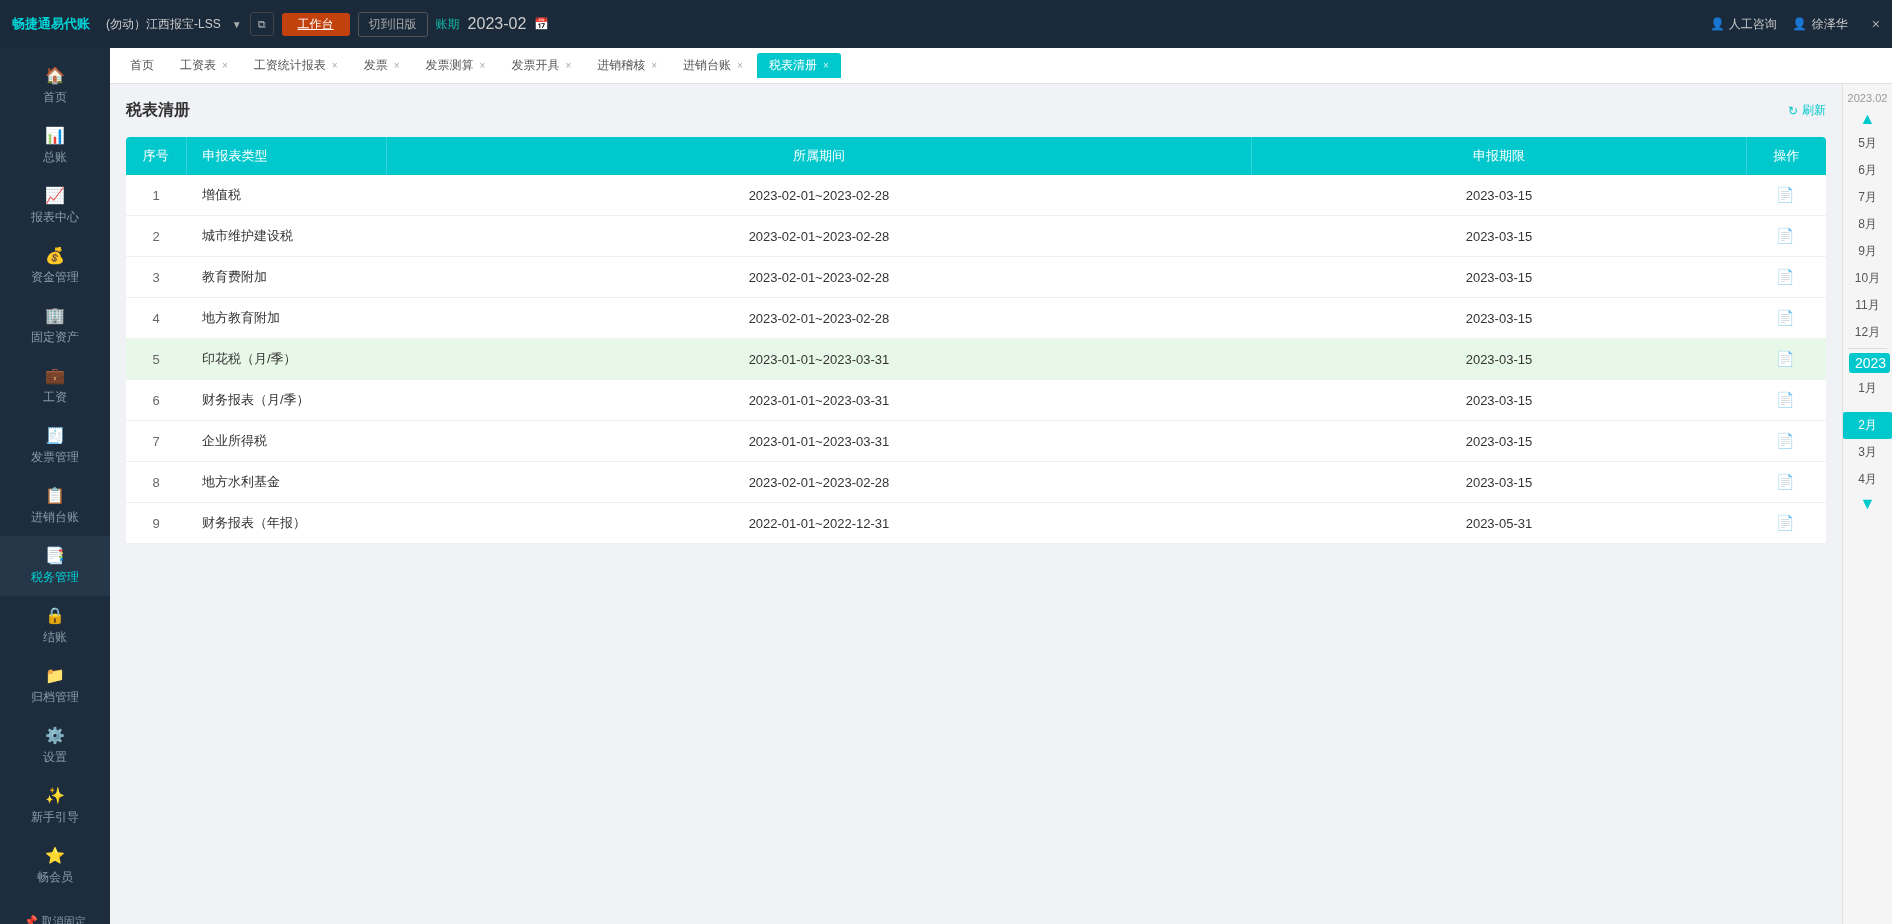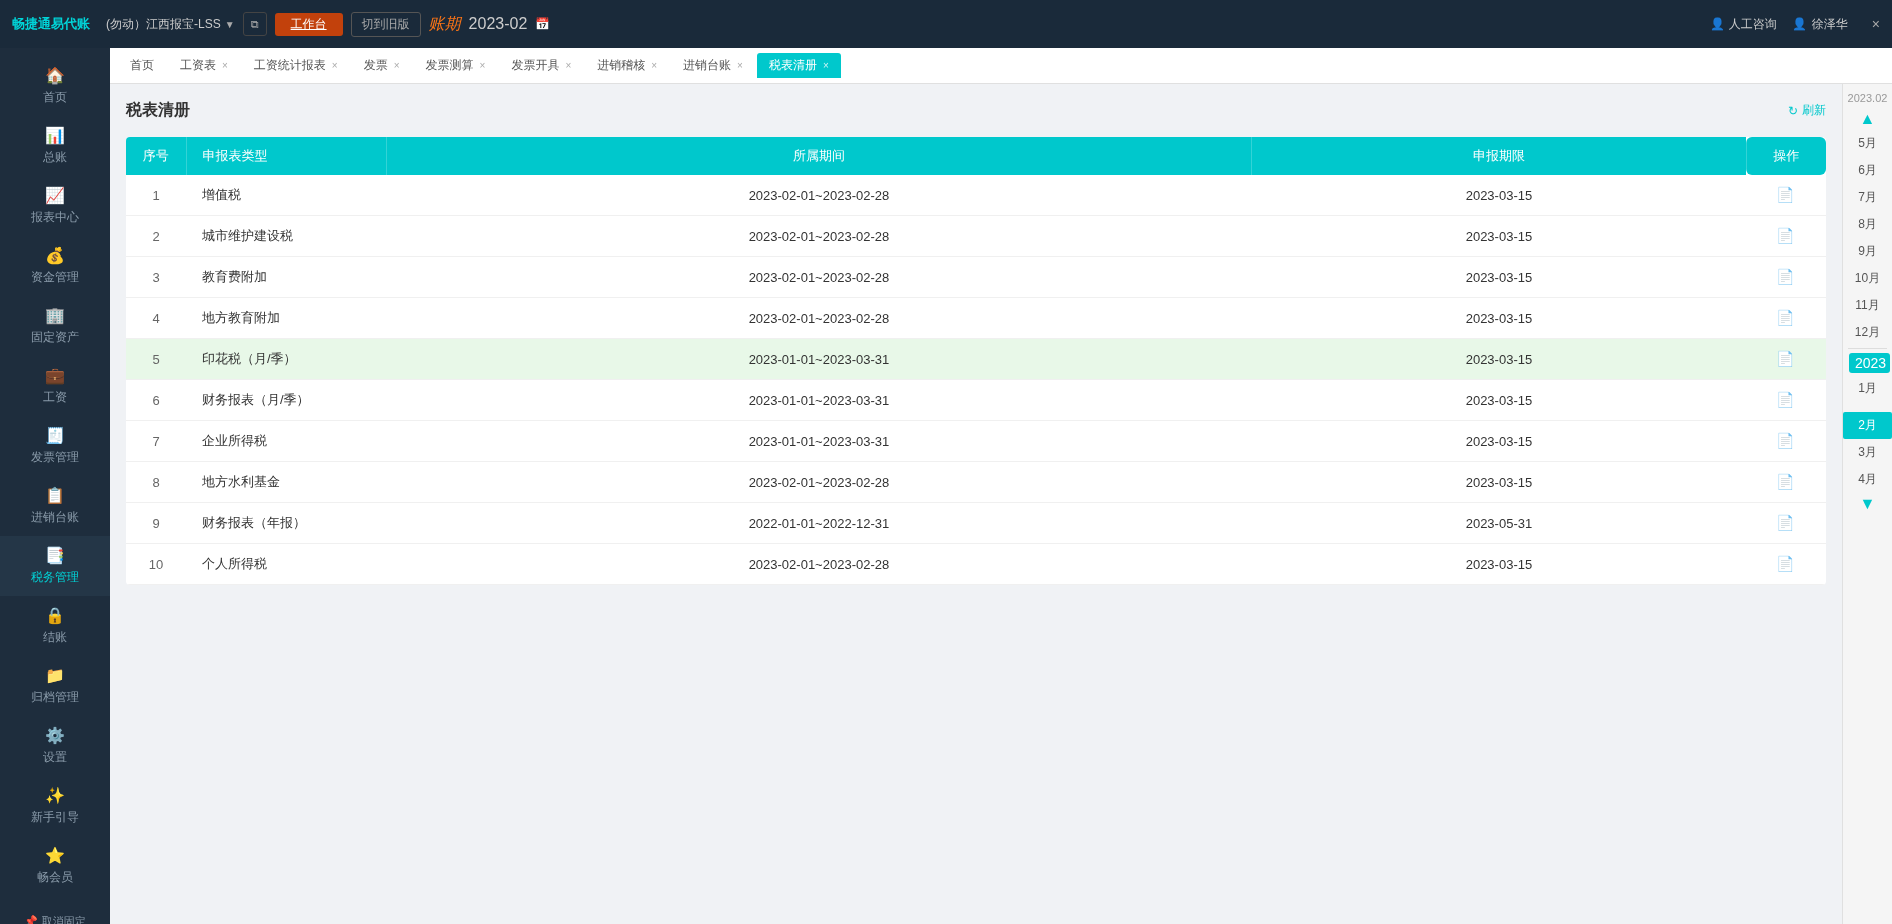--- a/index.html
+++ b/index.html
@@ -1,21 +1,21 @@
 <!DOCTYPE html>
 <html><head>
   <meta charset="utf-8">
   <style>
     * { margin: 0; padding: 0; box-sizing: border-box; }
     body { font-family: 'Microsoft YaHei', sans-serif; font-size: 13px; background: #f0f2f5; color: #333; display: flex; flex-direction: column; height: 924px; overflow: hidden; }
 
     
     .top-bar { height: 48px; background: #1a2a3a; display: flex; align-items: center; padding: 0 12px; gap: 8px; flex-shrink: 0; }
     .top-bar-logo { color: #00d4d8; font-size: 13px; font-weight: bold; margin-right: 8px; }
-    .top-bar-company { color: #ccc; font-size: 12px; display: flex; align-items: center; gap: 4px; }
+    .top-bar-company { color: #ccc; font-size: 12px; display: flex; align-items: center; gap: 11px; }
     .top-bar-company .dropdown-arrow { color: #aaa; font-size: 10px; }
     .top-bar-icon { width: 24px; height: 24px; border: 1px solid #444; border-radius: 3px; display: flex; align-items: center; justify-content: center; color: #aaa; font-size: 11px; cursor: pointer; }
     .top-bar-btn { background: #c2410c; color: white; border: none; border-radius: 3px; padding: 3px 16px; font-size: 12px; cursor: pointer; text-decoration: underline; }
     .top-bar-btn-outline { background: transparent; color: #aaa; border: 1px solid #555; border-radius: 3px; padding: 3px 10px; font-size: 12px; cursor: pointer; }
     .top-bar-right { margin-left: auto; display: flex; align-items: center; gap: 16px; color: #ccc; font-size: 12px; }
     .top-bar-right .user { display: flex; align-items: center; gap: 4px; }
     .top-bar-close { color: #aaa; font-size: 14px; cursor: pointer; margin-left: 8px; }
 
     
     .layout { display: flex; flex: 1; overflow: hidden; }
@@ -73,21 +73,21 @@
 
 <div class="top-bar">
   <span class="top-bar-logo">畅捷通易代账</span>
   <div class="top-bar-company">
     <span>(勿动）江西报宝-LSS</span>
     <span class="dropdown-arrow">▼</span>
   </div>
   <div class="top-bar-icon">⧉</div>
   <button class="top-bar-btn">工作台</button>
   <button class="top-bar-btn-outline">切到旧版</button>
-  <span style="color:#f97316;font-size:16px;font-style:italic;">账期</span>
+  <span style="color:#14b8a6;font-size:12px;">账期</span>
   <span style="color:#ccc;font-size:16px;">2023-02</span>
   <span style="color:#aaa;font-size:12px;">📅</span>
   <div class="top-bar-right">
     <div class="user">
       <span>👤</span>
       <span>人工咨询</span>
     </div>
     <div class="user">
       <span>👤</span>
       <span>徐泽华</span>
@@ -213,21 +213,21 @@
           </div>
         </div>
 
         <table class="data-table">
           <thead>
             <tr>
               <th style="width:60px;">序号</th>
               <th style="width:200px;text-align:left;">申报表类型</th>
               <th>所属期间</th>
               <th>申报期限</th>
-              <th style="width:80px;border-radius:6px;">操作</th>
+              <th style="width:80px;">操作</th>
             </tr>
           </thead>
           <tbody id="table-body">
           <tr>
       <td>1</td>
       <td>增值税</td>
       <td>2023-02-01~2023-02-28</td>
       <td>2023-03-15</td>
       <td>
         <span class="action-icon" style="color:#aaa;font-size:15px;">📄</span>
@@ -294,29 +294,20 @@
       <td>2023-03-15</td>
       <td>
         <span class="action-icon" style="color:#aaa;font-size:15px;">📄</span>
       </td>
     </tr>
               <tr>
       <td>9</td>
       <td>财务报表（年报）</td>
       <td>2022-01-01~2022-12-31</td>
       <td>2023-05-31</td>
-      <td>
-        <span class="action-icon" style="color:#aaa;font-size:15px;">📄</span>
-      </td>
-    </tr>
-              <tr>
-      <td>10</td>
-      <td>个人所得税</td>
-      <td>2023-02-01~2023-02-28</td>
-      <td>2023-03-15</td>
       <td>
         <span class="action-icon" style="color:#aaa;font-size:15px;">📄</span>
       </td>
     </tr>
             </tbody>
         </table>
       </div>
 
       <div class="right-panel">
         <div class="right-panel-year-label">2023.02</div>

